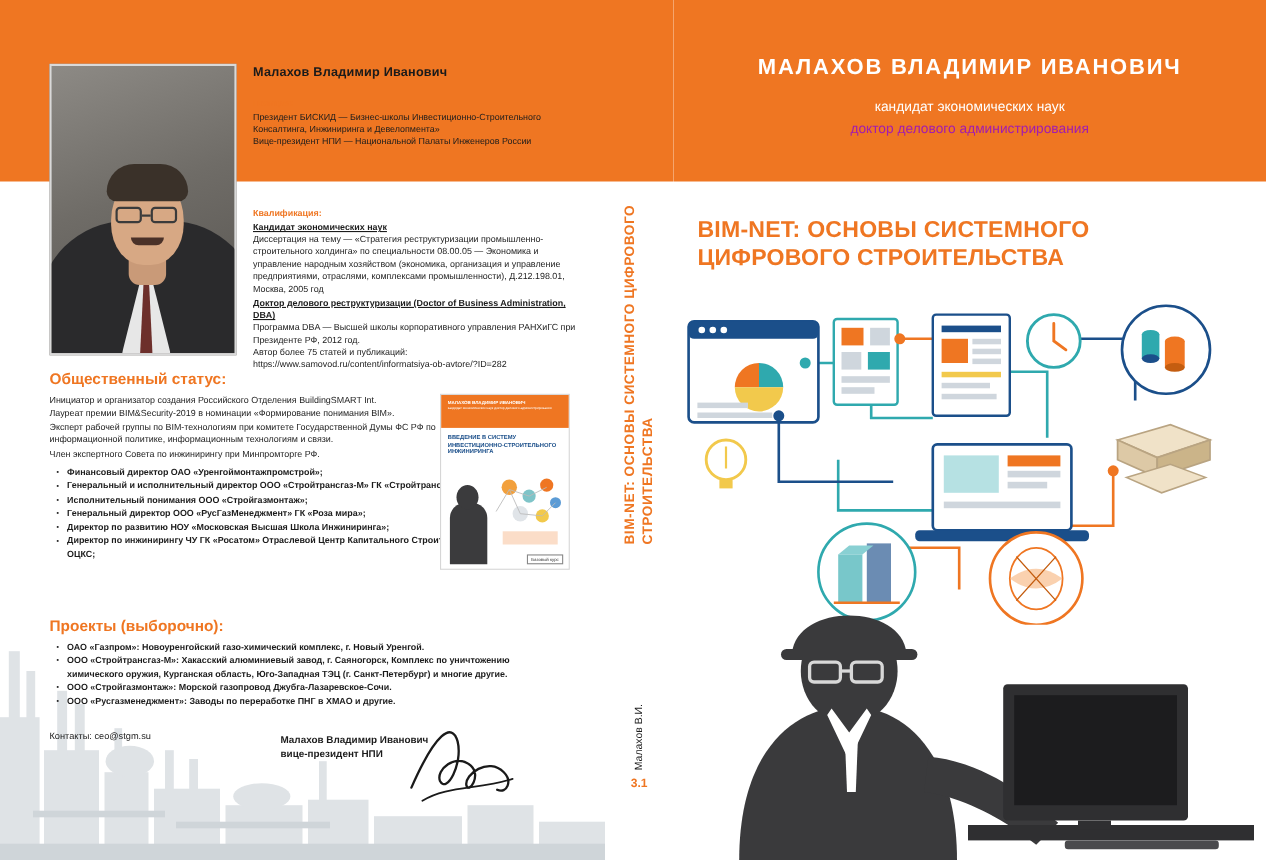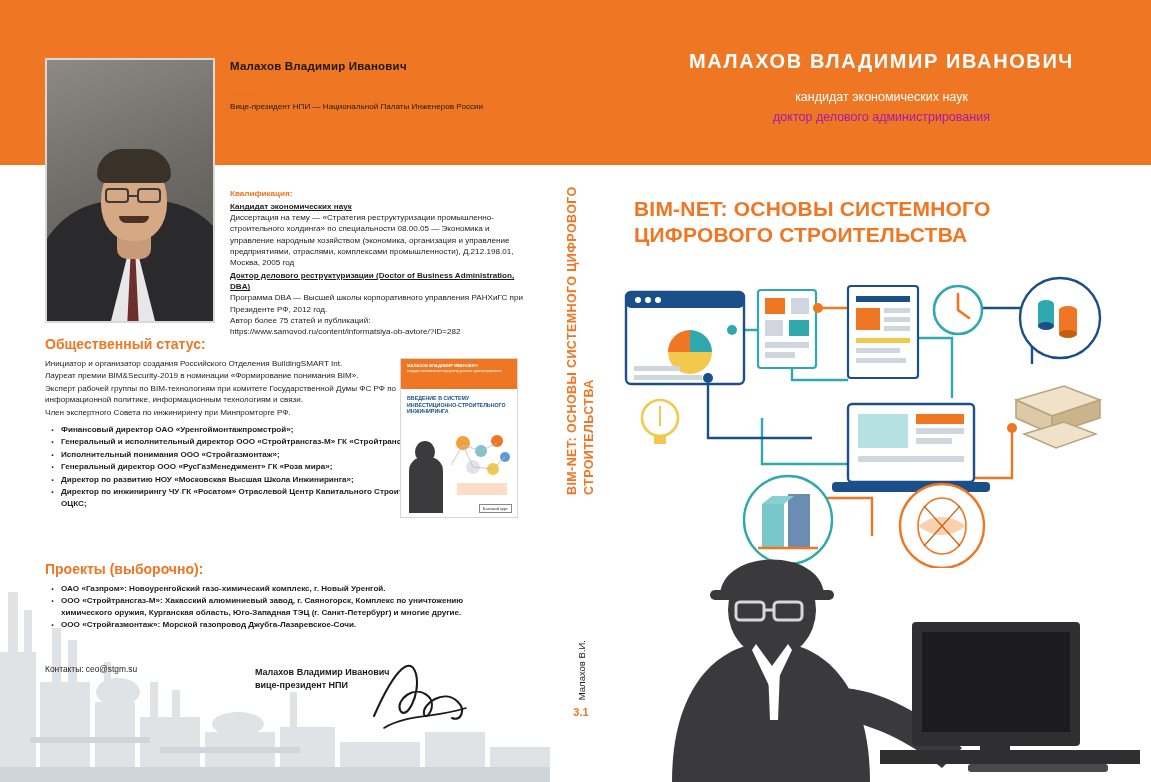--- a/index.html
+++ b/index.html
@@ -142,20 +142,21 @@
       <div class="ph-glass-l"></div>
       <div class="ph-glass-r"></div>
       <div class="ph-bridge"></div>
       <div class="ph-mouth"></div>
     </div>
 
     <div class="hdr-name">Малахов Владимир Иванович</div>
 
     <div class="blk pos-block">
       <span class="hd orange-h">Позиция:</span>
+      <div>Президент БИСКИД — Бизнес-школы Инвестиционно-Строительного Консалтинга, Инжиниринга и Девелопмента»</div>
       <div>Вице-президент НПИ — Национальной Палаты Инженеров России</div>
     </div>
 
     <div class="blk qual-block">
       <span class="hd orange-h">Квалификация:</span>
       <div style="font-weight:bold;text-decoration:underline">Кандидат экономических наук</div>
       <div>Диссертация на тему — «Стратегия реструктуризации промышленно-строительного холдинга» по специальности 08.00.05 — Экономика и управление народным хозяйством (экономика, организация и управление предприятиями, отраслями, комплексами промышленности), Д.212.198.01, Москва, 2005 год</div>
       <div style="font-weight:bold;text-decoration:underline;margin-top:2px">Доктор делового реструктуризации (Doctor of Business Administration, DBA)</div>
       <div>Программа DBA — Высшей школы корпоративного управления РАНХиГС при Президенте РФ, 2012 год.</div>
       <div>Автор более 75 статей и публикаций:</div>
@@ -180,20 +181,21 @@
         <li>Директор по инжинирингу ЧУ ГК «Росатом» Отраслевой Центр Капитального Строительства — ОЦКС;</li>
       </ul>
     </div>
 
     <div class="sec proj-block">
       <span class="sec-h">Проекты (выборочно):</span>
       <ul>
         <li>ОАО «Газпром»: Новоуренгойский газо-химический комплекс, г. Новый Уренгой.</li>
         <li>ООО «Стройтрансгаз-М»: Хакасский алюминиевый завод, г. Саяногорск, Комплекс по уничтожению химического оружия, Курганская область, Юго-Западная ТЭЦ (г. Санкт-Петербург) и многие другие.</li>
         <li>ООО «Стройгазмонтаж»: Морской газопровод Джубга-Лазаревское-Сочи.</li>
+        <li>ООО «Русгазменеджмент»: Заводы по переработке ПНГ в ХМАО и другие.</li>
       </ul>
     </div>
 
     <div class="contacts">Контакты: ceo@stgm.su</div>
     <div class="sign-name">
       <div>Малахов Владимир Иванович</div>
       <div>вице-президент НПИ</div>
     </div>
     <svg class="signature" viewBox="0 0 110 110">
       <path d="M8 80 C 30 30, 45 20, 50 38 C 55 58, 40 86, 34 74 C 30 64, 48 48, 62 60 C 72 69, 60 86, 58 78 C 56 68, 78 52, 92 66 C 100 74, 95 86, 86 82" fill="none" stroke="#1a1a1a" stroke-width="2.1" stroke-linecap="round"></path>

